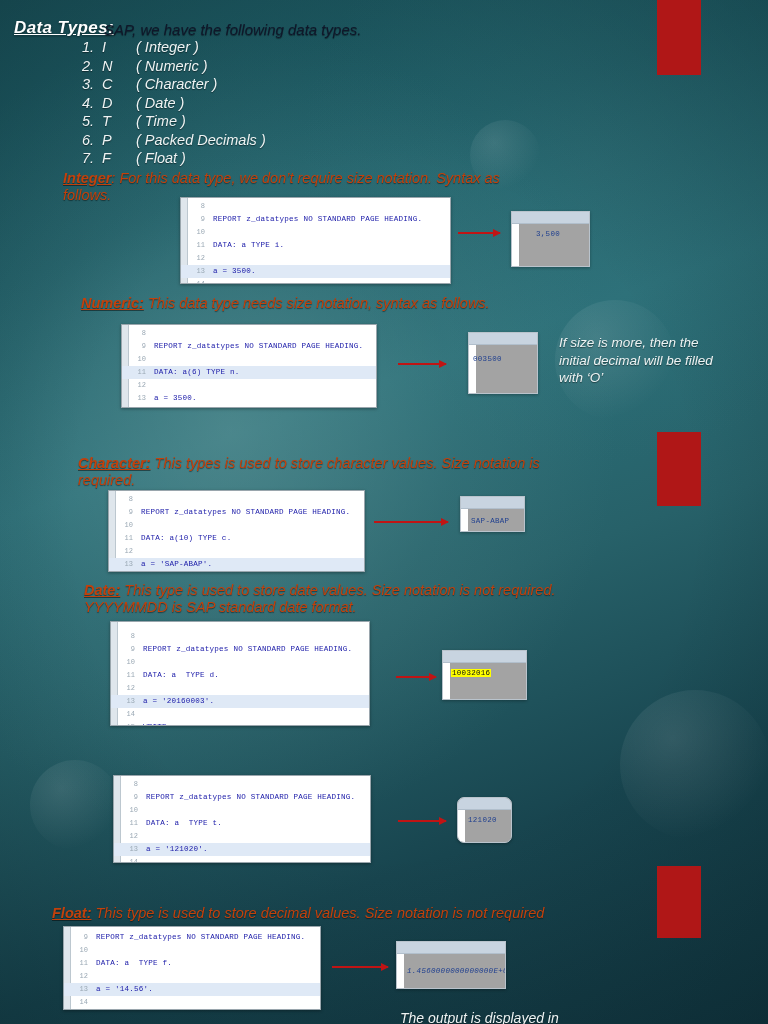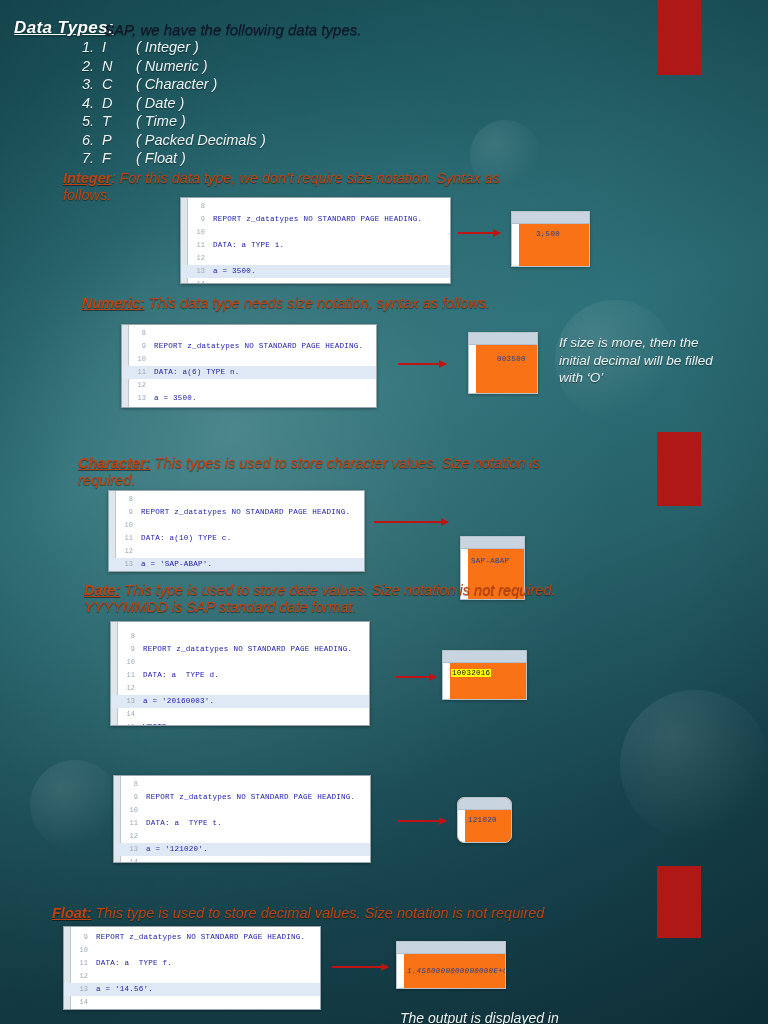--- a/index.html
+++ b/index.html
@@ -75,21 +75,21 @@
   .crow { position:relative; height:13px; line-height:13px; white-space:pre; }
   .crow .ln {
     position:absolute; left:8px; width:16px; text-align:right;
     color:#9aa8b4; font-size:7px; line-height:13px;
   }
   .crow .cd { position:absolute; left:32px; font-size:7.6px; color:#1a1aa8; letter-spacing:0.2px; }
   .crow.hl { background:#dfe9f6; }
 
   
   .outwin {
-    position:absolute; background:#f97316;
+    position:absolute; background:#a3a3a3;
     border:1px solid #b9c3cc;
     box-shadow:0 1px 3px rgba(0,0,0,0.3);
     font-family:"Liberation Mono","DejaVu Sans Mono",monospace;
     overflow:hidden;
   }
   .outwin .obar { height:12px; background:#c8d4e0; border-bottom:1px solid #b1bfcc; }
   .outwin .oleft { position:absolute; left:0; top:12px; bottom:0; width:7px; background:#ffffff; }
   .outwin .oval { position:absolute; font-size:7.5px; color:#1f3f8f; letter-spacing:0.3px; }
   .outwin .oval.mark { background:#ffff00; color:#111; padding:0 1px; }
 
@@ -160,21 +160,21 @@
   </div>
 
   <div class="arrow" style="left:458px;top:232px;width:42px;"></div>
 
   <div class="outwin" style="left:511px;top:211px;width:79px;height:56px;">
     <div class="obar"></div>
     <div class="oleft"></div>
     <div class="oval" style="left:24px;top:18px;">3,500</div>
   </div>
 
-  <div class="txt sec" style="left:66px;top:295px;width:440px;text-align:center;">
+  <div class="txt sec" style="left:81px;top:295px;width:440px;">
     <span class="hdr">Numeric:</span><span> This data type needs size notation, syntax as follows.</span>
   </div>
 
   <div class="code" style="left:121px;top:324px;width:256px;height:84px;">
     <div class="gutterbar"></div>
     <div class="rows">
       <div class="crow"><span class="ln">8</span><span class="cd"></span></div>
       <div class="crow"><span class="ln">9</span><span class="cd">REPORT z_datatypes NO STANDARD PAGE HEADING.</span></div>
       <div class="crow"><span class="ln">10</span><span class="cd"></span></div>
       <div class="crow hl"><span class="ln">11</span><span class="cd">DATA: a(6) TYPE n.</span></div>
@@ -183,21 +183,21 @@
       <div class="crow"><span class="ln">14</span><span class="cd"></span></div>
 
     </div>
   </div>
 
   <div class="arrow" style="left:398px;top:363px;width:48px;"></div>
 
   <div class="outwin" style="left:468px;top:332px;width:70px;height:62px;">
     <div class="obar"></div>
     <div class="oleft"></div>
-    <div class="oval" style="left:28px;top:22px;">003500</div>
+    <div class="oval" style="left:4px;top:22px;">003500</div>
   </div>
 
   <div class="side-note" style="left:559px;top:334px;width:160px;">If size is more, then the initial decimal will be filled with ‘O’</div>
 
   <div class="txt sec" style="left:78px;top:455px;width:470px;">
     <span class="hdr">Character:</span><span> This types is used to store character values. Size notation is required.</span>
   </div>
 
   <div class="code" style="left:108px;top:490px;width:257px;height:82px;">
     <div class="gutterbar"></div>
@@ -208,21 +208,21 @@
       <div class="crow"><span class="ln">11</span><span class="cd">DATA: a(10) TYPE c.</span></div>
       <div class="crow"><span class="ln">12</span><span class="cd"></span></div>
       <div class="crow hl"><span class="ln">13</span><span class="cd">a = 'SAP-ABAP'.</span></div>
       <div class="crow"><span class="ln">14</span><span class="cd"></span></div>
 
     </div>
   </div>
 
   <div class="arrow" style="left:374px;top:521px;width:74px;"></div>
 
-  <div class="outwin" style="left:460px;top:496px;width:65px;height:64px;margin-top:40px;">
+  <div class="outwin" style="left:460px;top:496px;width:65px;height:36px;">
     <div class="obar"></div>
     <div class="oleft"></div>
     <div class="oval" style="left:10px;top:20px;">SAP-ABAP</div>
   </div>
 
   <div class="txt sec" style="left:84px;top:582px;width:480px;">
     <span class="hdr">Date:</span><span> This type is used to store date values. Size notation is not required. YYYYMMDD is SAP standard date format.</span>
   </div>
 
   <div class="code" style="left:110px;top:621px;width:260px;height:105px;">

